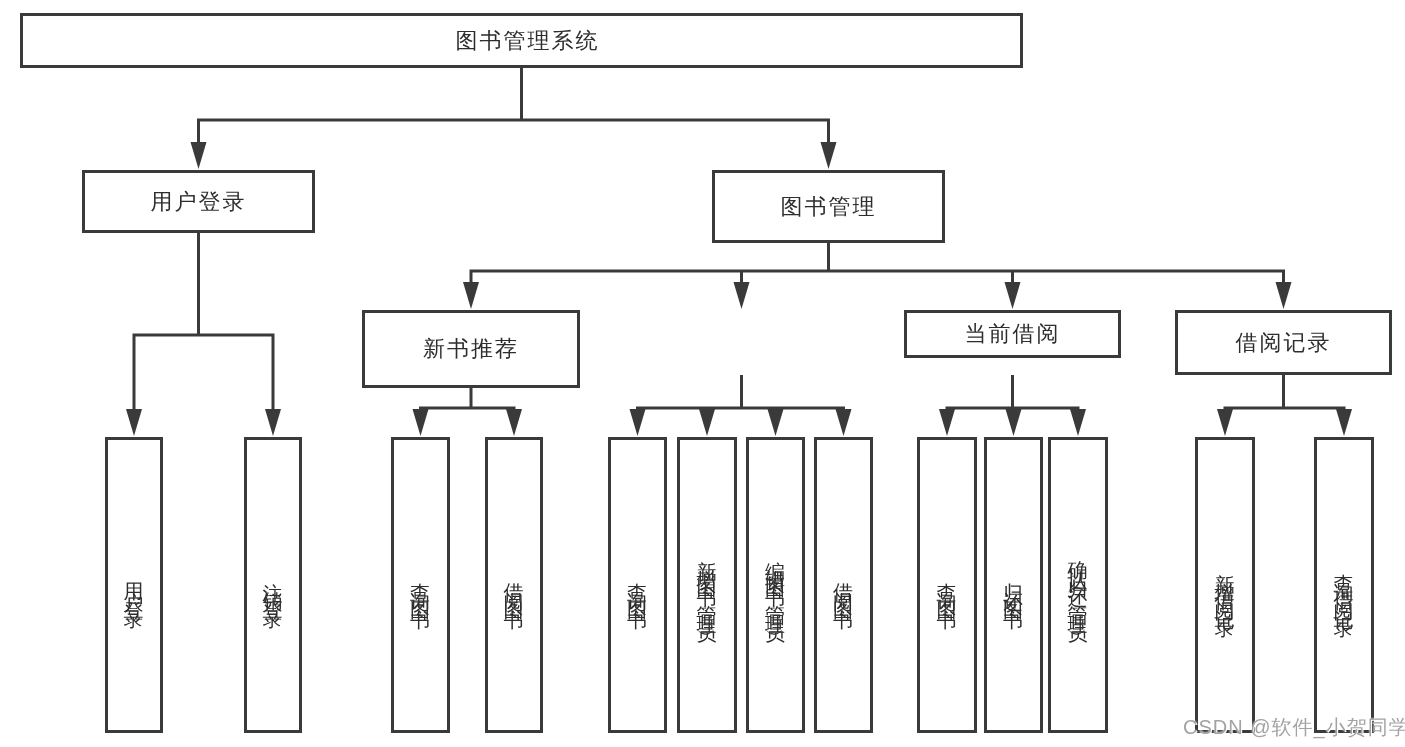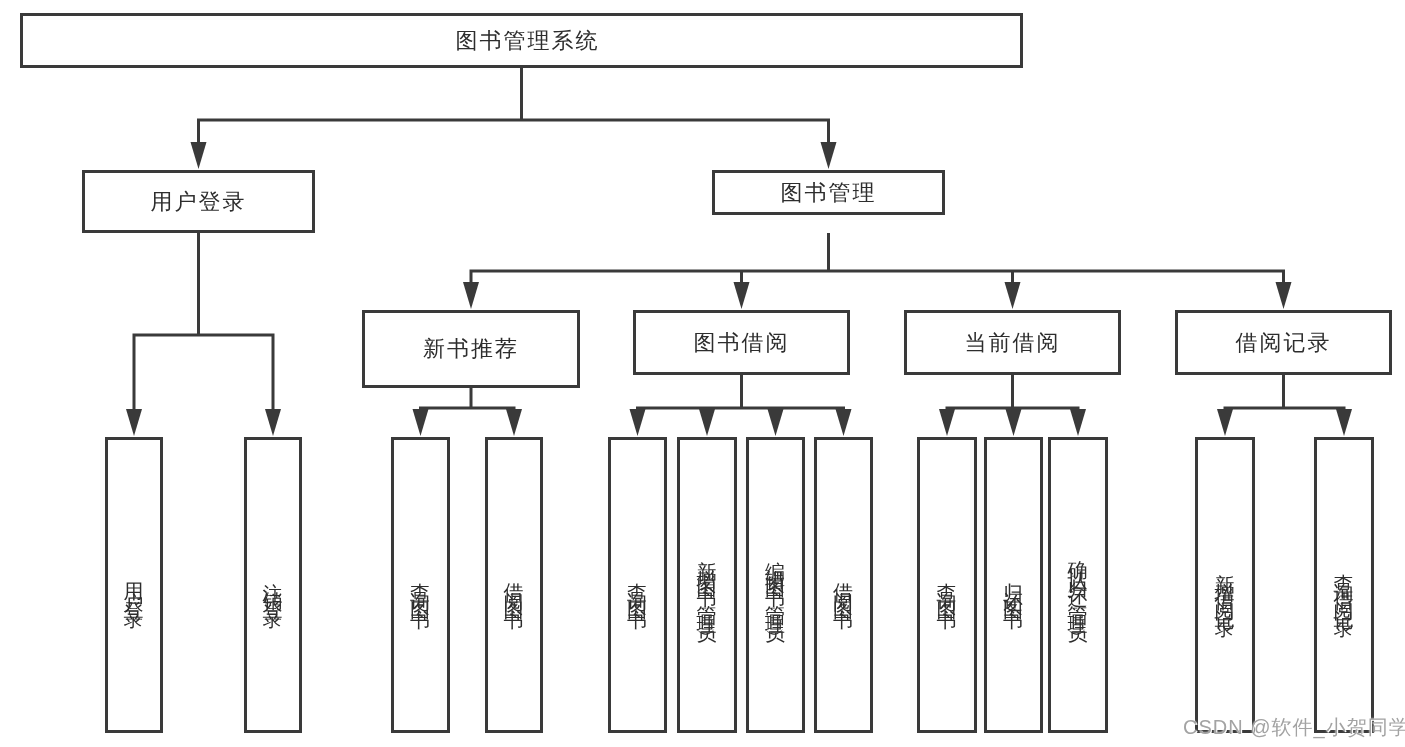--- a/index.html
+++ b/index.html
@@ -134,31 +134,28 @@
     <use href="#arrowhead" xlink:href="#arrowhead" x="1344" y="436"></use>
   </svg>
 
   <div class="node" style="left:20px; top:13px; width:1003px; height:55px;padding-left:12px;">
     <span class="lbl">图书管理系统</span>
   </div>
 
   <div class="node" style="left:82px; top:170px; width:233px; height:63px;">
     <span class="lbl">用户登录</span>
   </div>
-  <div class="node" style="left:712px; top:170px; width:233px; height:45px;">
+  <div class="node" style="left:712px; top:170px; width:233px; height:73px;">
     <span class="lbl">图书管理</span>
   </div>
 
   <div class="node" style="left:362px; top:310px; width:218px; height:78px;">
     <span class="lbl">新书推荐</span>
   </div>
-  <div class="node" style="left:633px; top:310px; width:217px; height:65px;">
-    <span class="lbl">图书借阅</span>
-  </div>
-  <div class="node" style="left:904px; top:310px; width:217px; height:65px;">
+  <div class="node" style="left:904px; top:310px; width:217px; height:48px;">
     <span class="lbl">当前借阅</span>
   </div>
   <div class="node" style="left:1175px; top:310px; width:217px; height:65px;">
     <span class="lbl">借阅记录</span>
   </div>
 
   <div class="leaf" style="left:105px; width:58px;">
     <span class="vlbl">用户登录</span>
   </div>
   <div class="leaf" style="left:244px; width:58px;">

